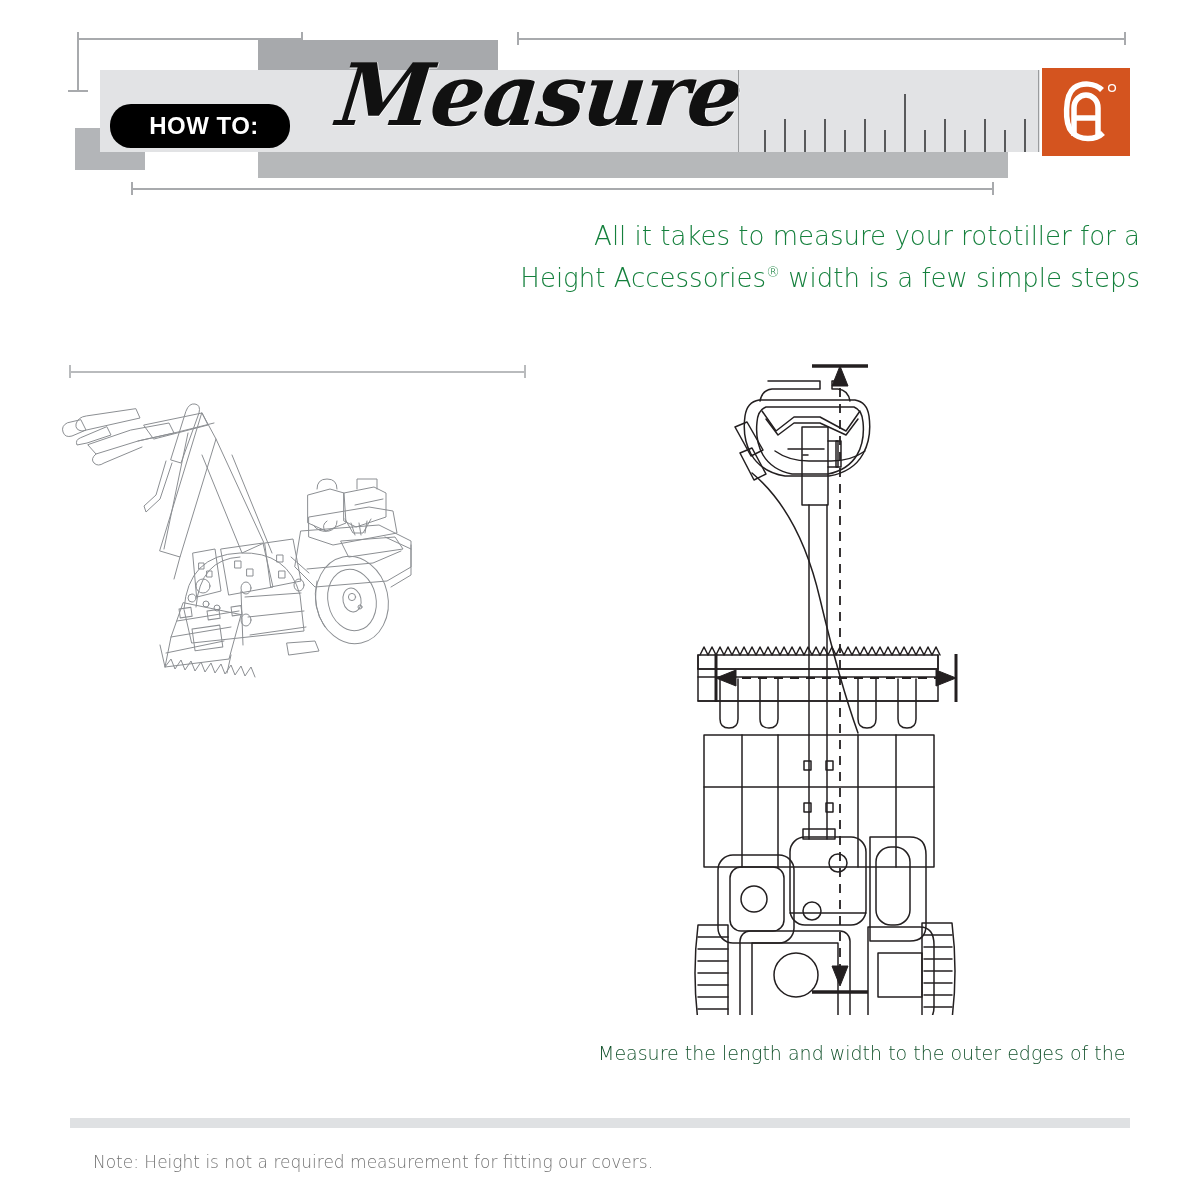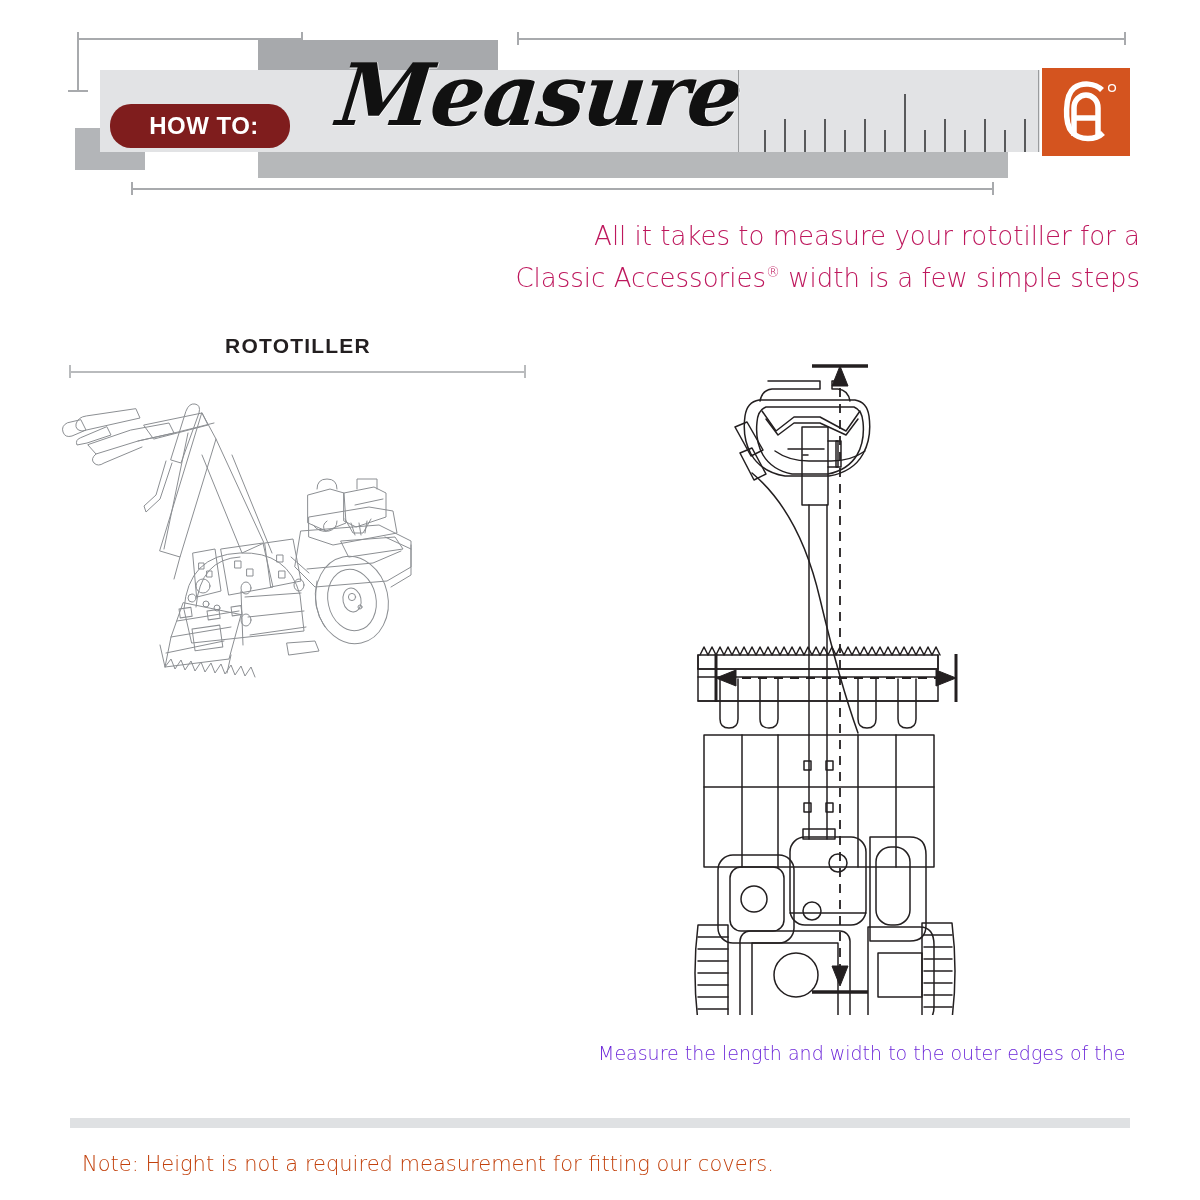--- a/index.html
+++ b/index.html
@@ -14,21 +14,21 @@
   .page{position:absolute;left:0;top:0;width:1200px;height:1200px;}
 
   
   .header{position:absolute;left:0;top:0;width:1200px;height:200px;}
 
   
   .blk-midgray-top{position:absolute;left:258px;top:40px;width:240px;height:34px;background:#a7a9ac;}
   .blk-midgray-left{position:absolute;left:75px;top:128px;width:70px;height:42px;background:#b3b5b8;}
   .blk-lightband{position:absolute;left:100px;top:70px;width:940px;height:82px;background:#e2e3e5;}
   .blk-midband{position:absolute;left:258px;top:152px;width:750px;height:26px;background:#b6b8ba;}
-  .blk-howto{position:absolute;left:110px;top:104px;width:180px;height:44px;background:#7f1d1d;border-radius:21px;}
+  .blk-howto{position:absolute;left:110px;top:104px;width:180px;height:44px;background:#000000;border-radius:21px;}
   .howto-text{
     position:absolute;left:0;top:0;width:188px;height:44px;
     display:flex;align-items:center;justify-content:center;
     color:#ffffff;font-size:24px;font-weight:bold;letter-spacing:.5px;
     font-family:"Liberation Sans", sans-serif;
   }
   .measure-word{
     position:absolute;left:338px;top:52px;
     font-family:"DejaVu Serif", serif;
     font-style:italic;font-weight:bold;
@@ -59,21 +59,21 @@
   .dim-top2-cap-r{position:absolute;left:1124px;top:32px;width:1.6px;height:13px;background:#a8aaad;}
   .dim-bot{position:absolute;left:132px;top:188px;width:862px;height:1.6px;background:#a8aaad;}
   .dim-bot-cap-l{position:absolute;left:131px;top:182px;width:1.6px;height:13px;background:#a8aaad;}
   .dim-bot-cap-r{position:absolute;left:992px;top:182px;width:1.6px;height:13px;background:#a8aaad;}
 
   
   .subtitle{
     position:absolute;left:430px;top:218px;width:710px;
     text-align:right;
     font-family:"DejaVu Sans", sans-serif;
-    font-size:26px;line-height:36px;color:#be185d;font-weight:300;
+    font-size:26px;line-height:36px;color:#15803d;font-weight:300;
   }
   .subtitle .ln{display:block;}
   .subtitle sup{font-size:14px;vertical-align:super;}
 
   
   .left-label{
     position:absolute;left:70px;top:334px;width:456px;text-align:center;
     font-size:21px;font-weight:bold;color:#231f20;letter-spacing:1.2px;
     font-family:"Liberation Sans", sans-serif;
   }
@@ -82,30 +82,30 @@
   .left-rule-cr{position:absolute;left:524px;top:365px;width:1.6px;height:13px;background:#b9bbbd;}
 
   .tiller-side{position:absolute;left:55px;top:385px;width:360px;height:300px;}
 
   
   .tiller-top{position:absolute;left:690px;top:355px;width:300px;height:660px;}
 
   .caption{
     position:absolute;left:598px;top:1040px;width:540px;
     font-family:"DejaVu Sans", sans-serif;
-    font-size:19px;line-height:26px;color:#6d28d9;font-weight:300;
+    font-size:19px;line-height:26px;color:#14532d;font-weight:300;
   }
   .caption .ln{display:block;}
 
   
   .foot-bar{position:absolute;left:70px;top:1118px;width:1060px;height:10px;background:#dfe1e3;}
   .foot-note{
-    position:absolute;left:82px;top:1152px;
+    position:absolute;left:93px;top:1152px;
     font-family:"DejaVu Sans", sans-serif;
-    font-size:21px;color:#c2410c;font-weight:300;
+    font-size:17px;color:#737373;font-weight:300;
   }
 </style>
 </head>
 <body>
 
 <div class="page">
 
   <div class="header">
 
     <div class="dim-top"></div>
@@ -158,24 +158,23 @@
       </svg>
     </div>
 
     <div class="dim-bot"></div>
     <div class="dim-bot-cap-l"></div>
     <div class="dim-bot-cap-r"></div>
   </div>
 
   <div class="subtitle">
     <span class="ln">All it takes to measure your rototiller for a</span>
-    <span class="ln"><span>Classic Accessories</span><sup>®</sup><span> width is a few simple steps</span></span>
-  </div>
-
-  <div class="left-label">ROTOTILLER</div>
+    <span class="ln"><span>Height Accessories</span><sup>®</sup><span> width is a few simple steps</span></span>
+  </div>
+
   <div class="left-rule"></div>
   <div class="left-rule-cl"></div>
   <div class="left-rule-cr"></div>
 
   <div class="tiller-side">
     <svg width="360" height="300" viewBox="0 0 360 300">
       <g fill="none" stroke="#8c8f93" stroke-width="1" stroke-linejoin="round" stroke-linecap="round">
 
         <path d="M12 38 q-6 3 -4 9 q2 6 9 4 l14 -6 l-5 -10 z"></path>
         <path d="M31 31 q-8 1 -10 8 q-1 6 6 7 l58 -13 l-4 -9 z"></path>

